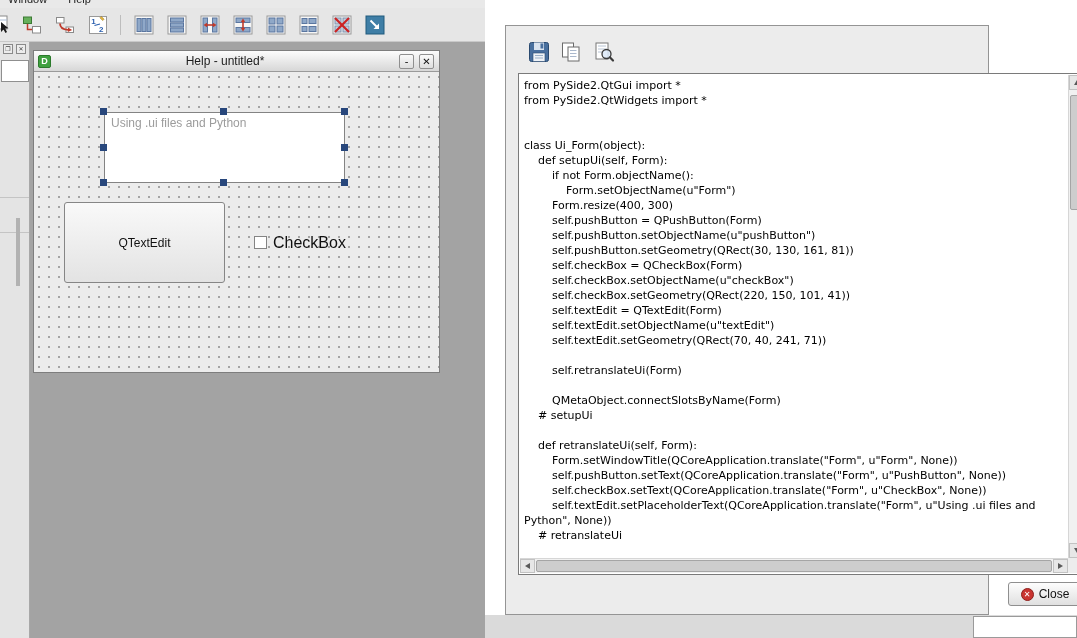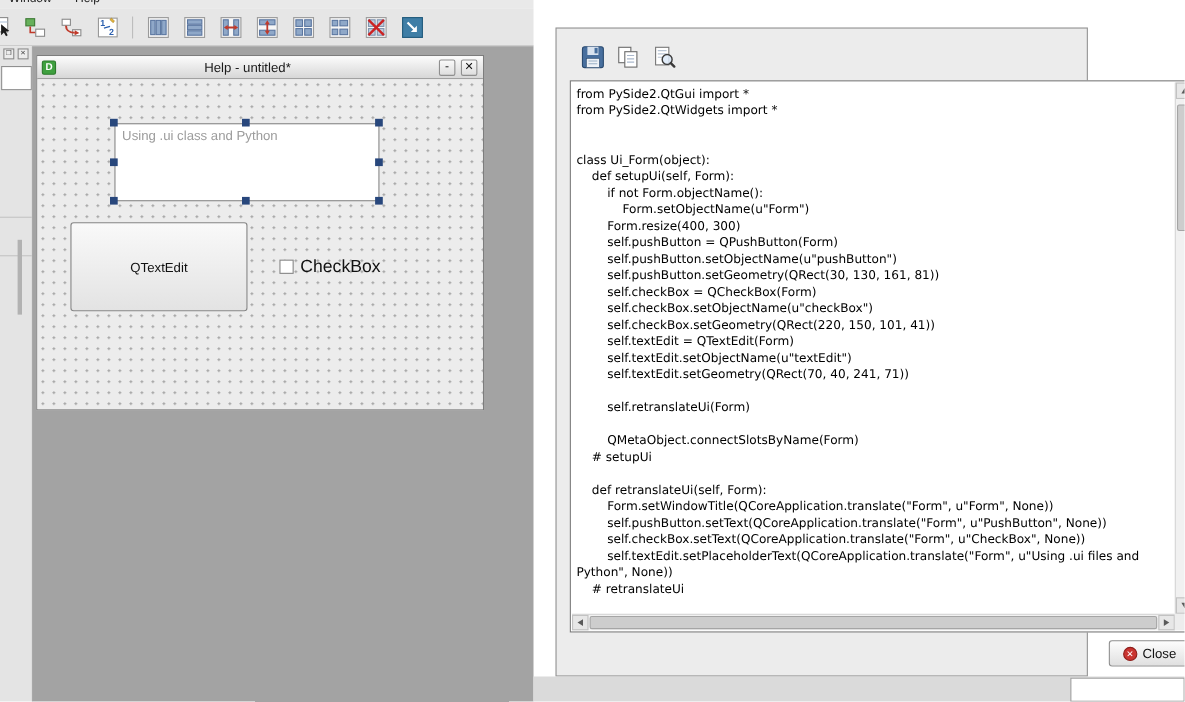--- a/index.html
+++ b/index.html
@@ -207,21 +207,21 @@
 
   <div class="form-window">
     <div class="fw-titlebar">
       <div class="fw-icon">D</div>
       <div class="fw-title">Help - untitled*</div>
       <button class="fw-btn min">-</button>
       <button class="fw-btn">✕</button>
     </div>
     <div class="fw-canvas">
       <div class="w-textedit">
-        <div class="w-placeholder">Using .ui class and Python</div>
+        <div class="w-placeholder">Using .ui files and Python</div>
       </div>
       <div class="hnd" style="left:66px;top:36px"></div>
       <div class="hnd" style="left:186px;top:36px"></div>
       <div class="hnd" style="left:307px;top:36px"></div>
       <div class="hnd" style="left:66px;top:72px"></div>
       <div class="hnd" style="left:307px;top:72px"></div>
       <div class="hnd" style="left:66px;top:107px"></div>
       <div class="hnd" style="left:186px;top:107px"></div>
       <div class="hnd" style="left:307px;top:107px"></div>
       <div class="w-push">QTextEdit</div>

